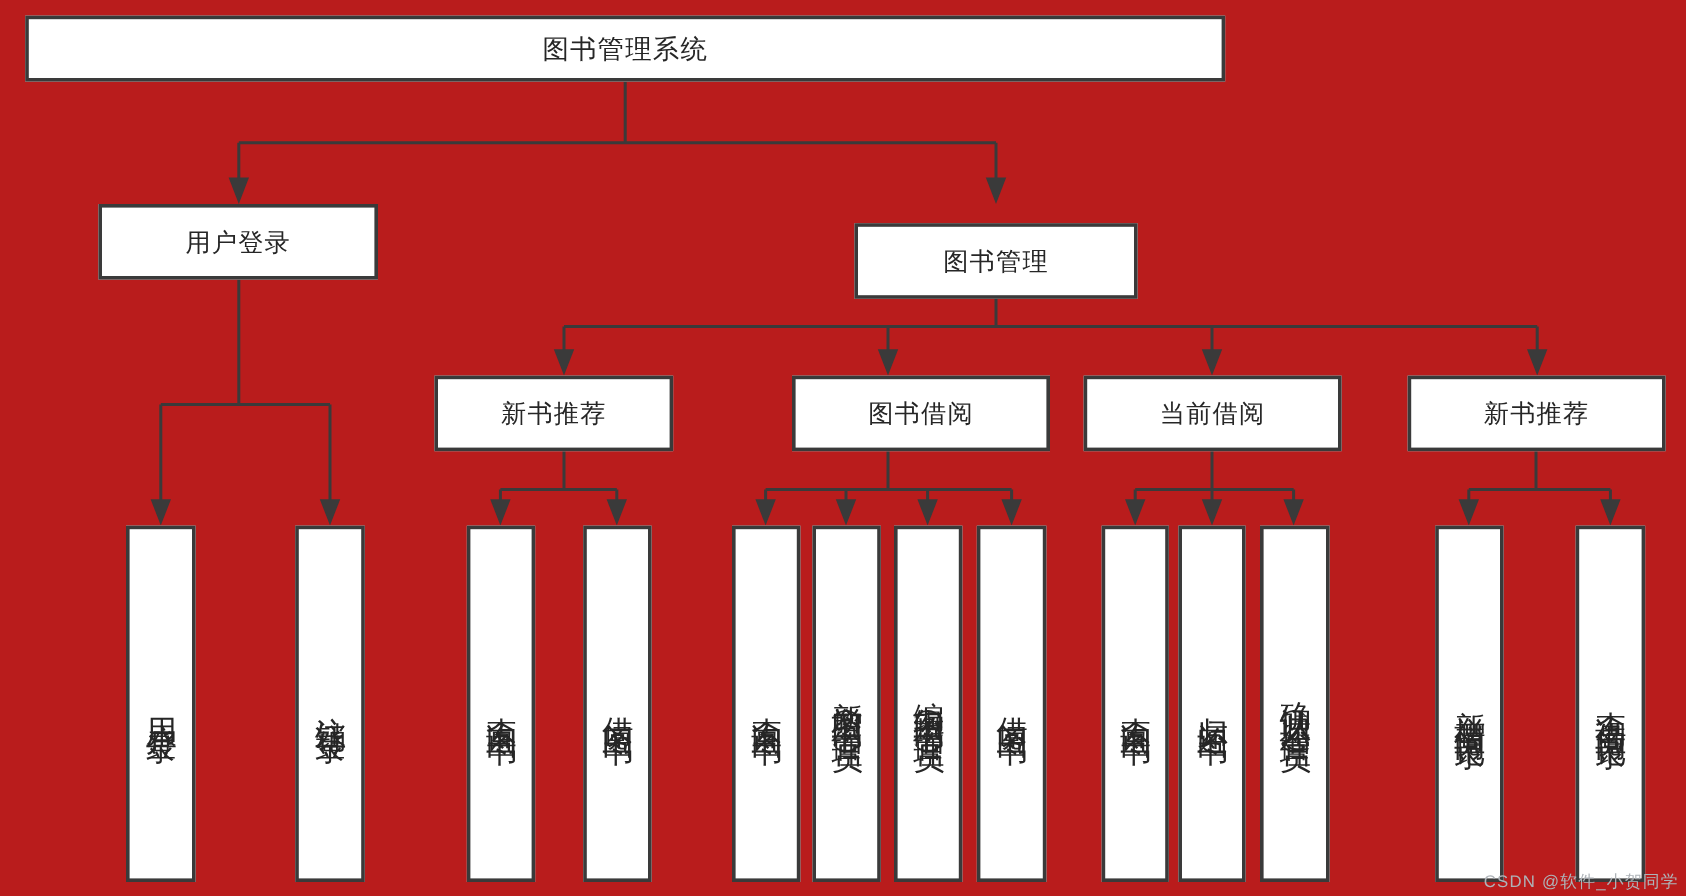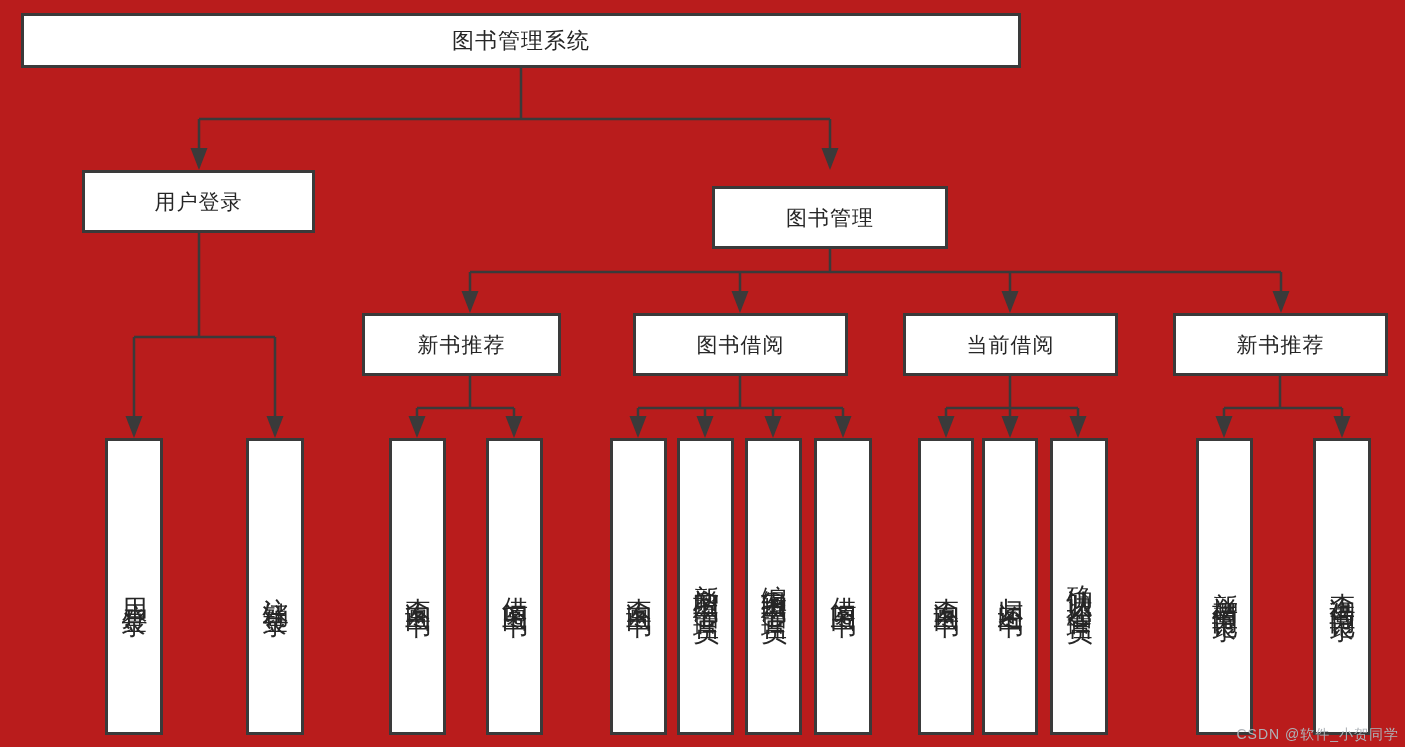--- a/index.html
+++ b/index.html
@@ -101,21 +101,21 @@
   <div class="box h" style="left:82px; top:170px; width:233px; height:63px;">
     <span>用户登录</span>
   </div>
   <div class="box h" style="left:712px; top:186px; width:236px; height:63px;">
     <span>图书管理</span>
   </div>
 
   <div class="box h" style="left:362px; top:313px; width:199px; height:63px;">
     <span>新书推荐</span>
   </div>
-  <div class="box h" style="left:633px; top:313px; width:215px; height:63px;">
+  <div class="box h" style="left:660px; top:313px; width:215px; height:63px;">
     <span>图书借阅</span>
   </div>
   <div class="box h" style="left:903px; top:313px; width:215px; height:63px;">
     <span>当前借阅</span>
   </div>
   <div class="box h" style="left:1173px; top:313px; width:215px; height:63px;">
     <span>新书推荐</span>
   </div>
 
   <div class="box v" style="left:105px; width:58px;">

